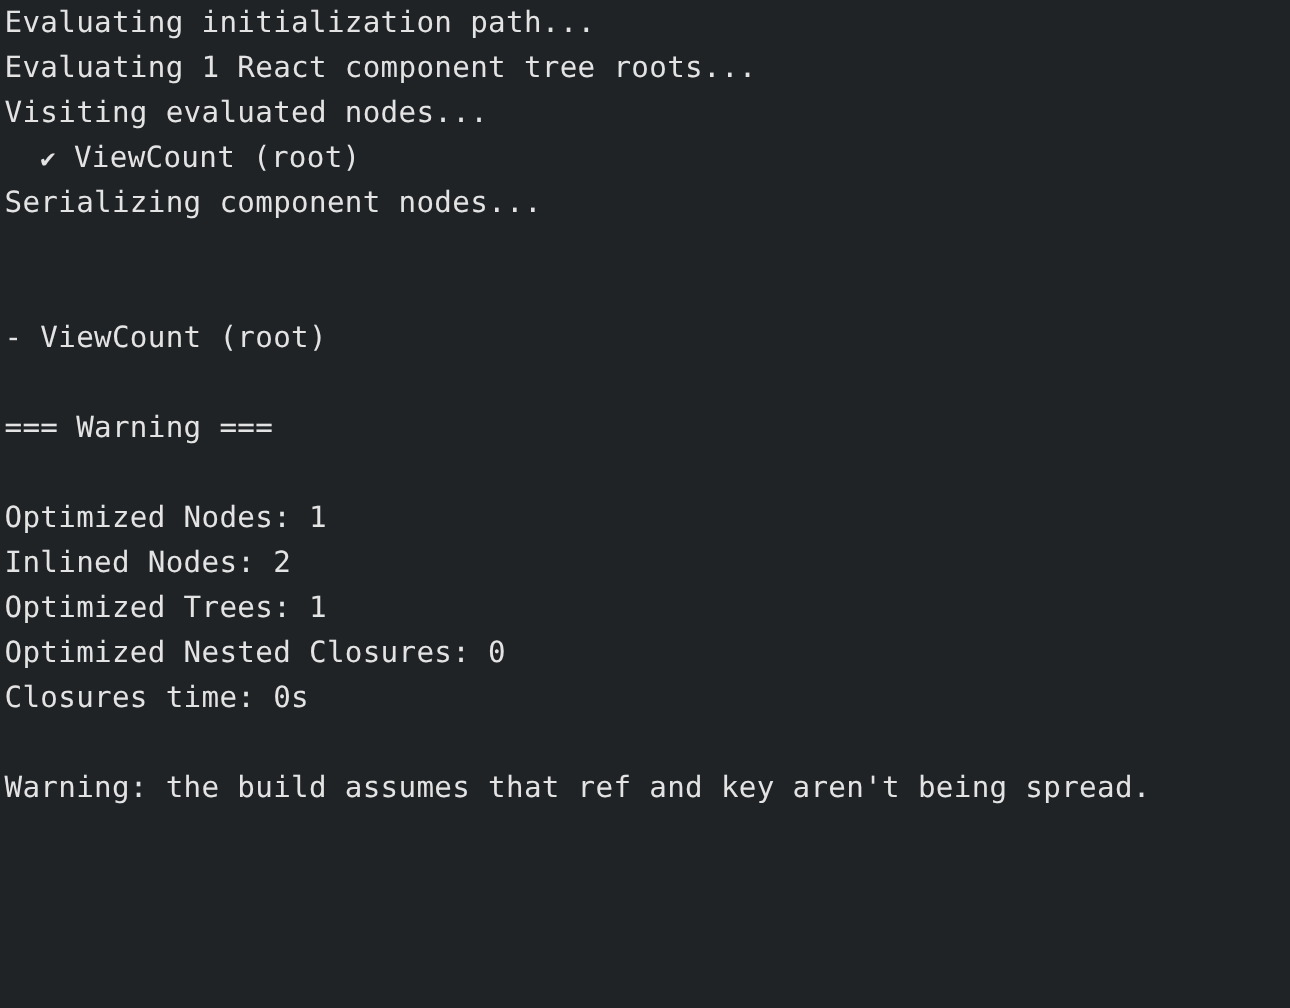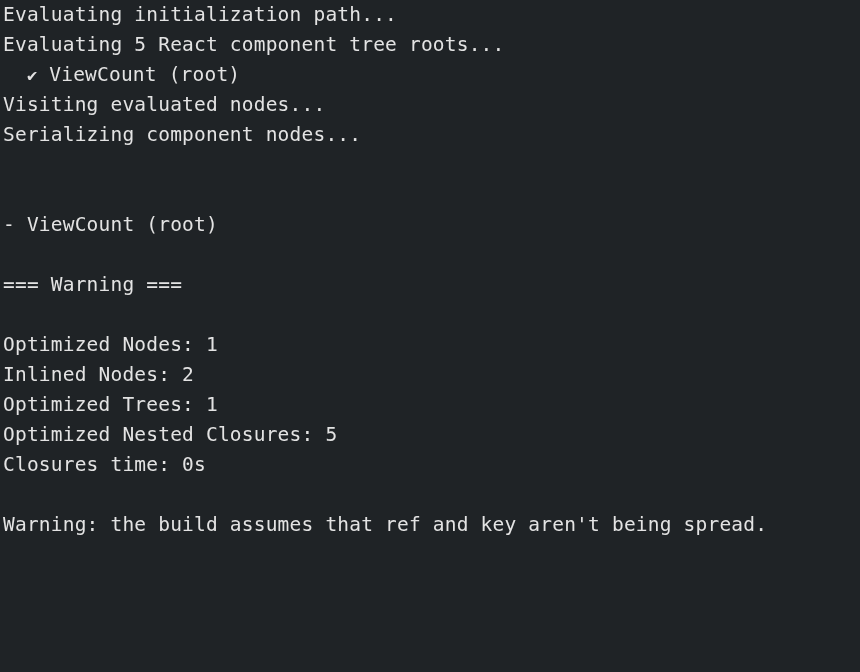--- a/index.html
+++ b/index.html
@@ -32,30 +32,30 @@
     .check {
       display: inline-block;
       font-size: 17px;
     }
   </style>
 </head>
 <body>
 
 <div class="terminal">
   <div class="line">Evaluating initialization path...</div>
-  <div class="line">Evaluating 5 React component tree roots...</div>
+  <div class="line">Evaluating 1 React component tree roots...</div>
+  <div class="line">Visiting evaluated nodes...</div>
   <div class="line"><span>  </span><span class="check">✔</span><span> ViewCount (root)</span></div>
-  <div class="line">Visiting evaluated nodes...</div>
   <div class="line">Serializing component nodes...</div>
   <div class="line"></div>
   <div class="line"></div>
   <div class="line">- ViewCount (root)</div>
   <div class="line"></div>
   <div class="line">=== Warning ===</div>
   <div class="line"></div>
   <div class="line">Optimized Nodes: 1</div>
   <div class="line">Inlined Nodes: 2</div>
   <div class="line">Optimized Trees: 1</div>
-  <div class="line">Optimized Nested Closures: 5</div>
+  <div class="line">Optimized Nested Closures: 0</div>
   <div class="line">Closures time: 0s</div>
   <div class="line"></div>
   <div class="line">Warning: the build assumes that ref and key aren't being spread.</div>
 </div>
 
 </body></html>

